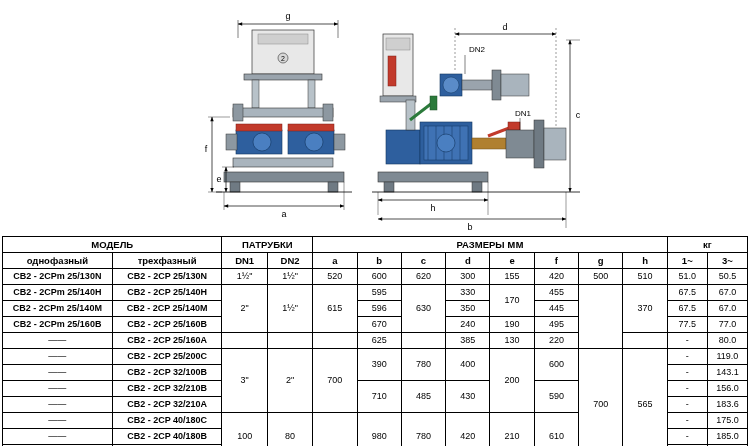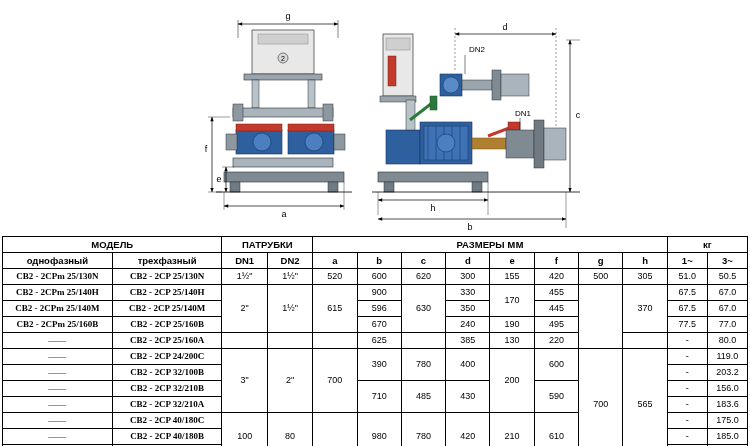--- a/index.html
+++ b/index.html
@@ -9,21 +9,21 @@
   
   .drawings{position:relative;height:232px;width:750px;}
   svg.dwg{position:absolute;left:0;top:0;}
 
   
   .tbl-wrap{position:absolute;left:2px;top:236px;width:746px;}
   table.spec{border-collapse:collapse;width:746px;font-size:9px;table-layout:fixed;}
   table.spec th,table.spec td{border:1px solid #000;text-align:center;vertical-align:middle;padding:0;height:15px;line-height:11px;}
   table.spec th{font-weight:bold;font-size:9.5px;background:#fff;}
   .hdr-row1 th{height:17px;}
-  .model-cell{font-weight:bold;font-size:9px;text-align:left;padding-left:4px;white-space:nowrap;font-family:Liberation Serif, serif;}
+  .model-cell{font-weight:bold;font-size:9px;text-align:left;padding-left:4px;white-space:nowrap;}
   .model-cell.center{text-align:center;padding-left:0;}
   .dash{letter-spacing:0px;font-weight:normal;}
   .small{font-size:11px;}
 </style>
 </head>
 <body>
 
 <div class="page">
 
   <div class="drawings">
@@ -205,32 +205,32 @@
           <td class="model-cell">CB2 - 2CP 25/130N</td>
           <td>1½"</td>
           <td>1½"</td>
           <td>520</td>
           <td>600</td>
           <td>620</td>
           <td>300</td>
           <td>155</td>
           <td>420</td>
           <td>500</td>
-          <td>305</td>
+          <td>510</td>
           <td>51.0</td>
           <td>50.5</td>
         </tr>
 
         <tr>
           <td class="model-cell">CB2 - 2CPm 25/140H</td>
           <td class="model-cell">CB2 - 2CP 25/140H</td>
           <td rowspan="3">2"</td>
           <td rowspan="3">1½"</td>
           <td rowspan="3">615</td>
-          <td>900</td>
+          <td>595</td>
           <td rowspan="3">630</td>
           <td>330</td>
           <td rowspan="2">170</td>
           <td>455</td>
           <td rowspan="4"></td>
           <td rowspan="3">370</td>
           <td>67.5</td>
           <td>67.0</td>
         </tr>
 
@@ -266,40 +266,40 @@
           <td>385</td>
           <td>130</td>
           <td>220</td>
           <td></td>
           <td>-</td>
           <td>80.0</td>
         </tr>
 
         <tr>
           <td class="model-cell center dash">——</td>
-          <td class="model-cell">CB2 - 2CP 24/200C</td>
+          <td class="model-cell">CB2 - 2CP 25/200C</td>
           <td rowspan="4">3"</td>
           <td rowspan="4">2"</td>
           <td rowspan="4">700</td>
           <td rowspan="2">390</td>
           <td rowspan="2">780</td>
           <td rowspan="2">400</td>
           <td rowspan="4">200</td>
           <td rowspan="2">600</td>
           <td rowspan="7">700</td>
           <td rowspan="7">565</td>
           <td>-</td>
           <td>119.0</td>
         </tr>
 
         <tr>
           <td class="model-cell center dash">——</td>
           <td class="model-cell">CB2 - 2CP 32/100B</td>
           <td>-</td>
-          <td>203.2</td>
+          <td>143.1</td>
         </tr>
 
         <tr>
           <td class="model-cell center dash">——</td>
           <td class="model-cell">CB2 - 2CP 32/210B</td>
           <td rowspan="2">710</td>
           <td rowspan="2">485</td>
           <td rowspan="2">430</td>
           <td rowspan="2">590</td>
           <td>-</td>

